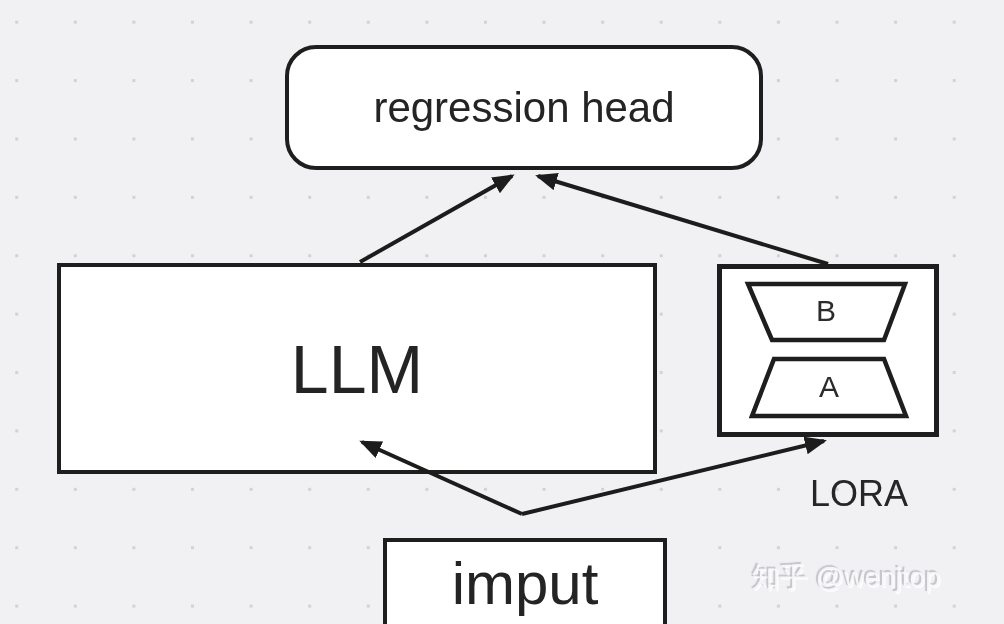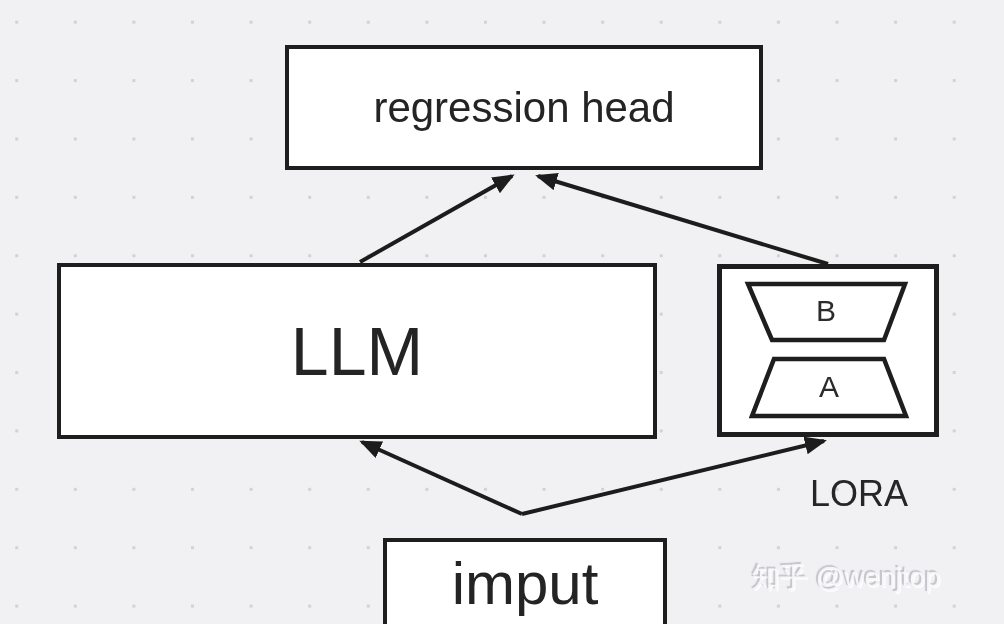--- a/index.html
+++ b/index.html
@@ -21,22 +21,22 @@
   .node {
     position: absolute;
     box-sizing: border-box;
     background: #ffffff;
     border: 4px solid #1e1e1e;
     display: flex;
     align-items: center;
     justify-content: center;
     color: #242424;
   }
-  .node-regression { left: 285px; top: 45px;  width: 478px; height: 125px; font-size: 42px; }
-  .node-llm        { left: 57px;  top: 263px; width: 600px; height: 176px; font-size: 68px; }
+  .node-regression { left: 285px; top: 45px;  width: 478px; height: 125px; font-size: 42px; border-radius: 31px; }
+  .node-llm        { left: 57px;  top: 263px; width: 600px; height: 211px; font-size: 68px; }
   .node-lora       { left: 717px; top: 264px; width: 222px; height: 173px; border-width: 5px; }
   .node-input      { left: 383px; top: 517px; width: 284px; height: 91px;  font-size: 60px; margin-top: 21px; }
   .edges-layer {
     position: absolute;
     left: 0; top: 0;
     width: 1004px;
     height: 624px;
     pointer-events: none;
   }
   .trap-label {

